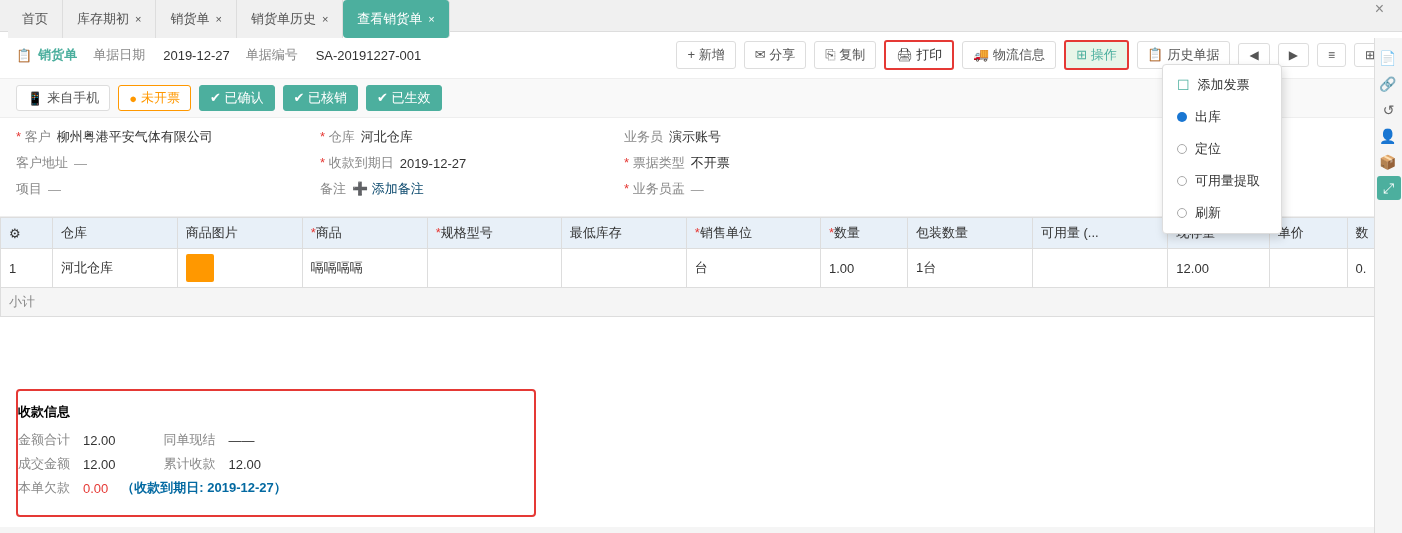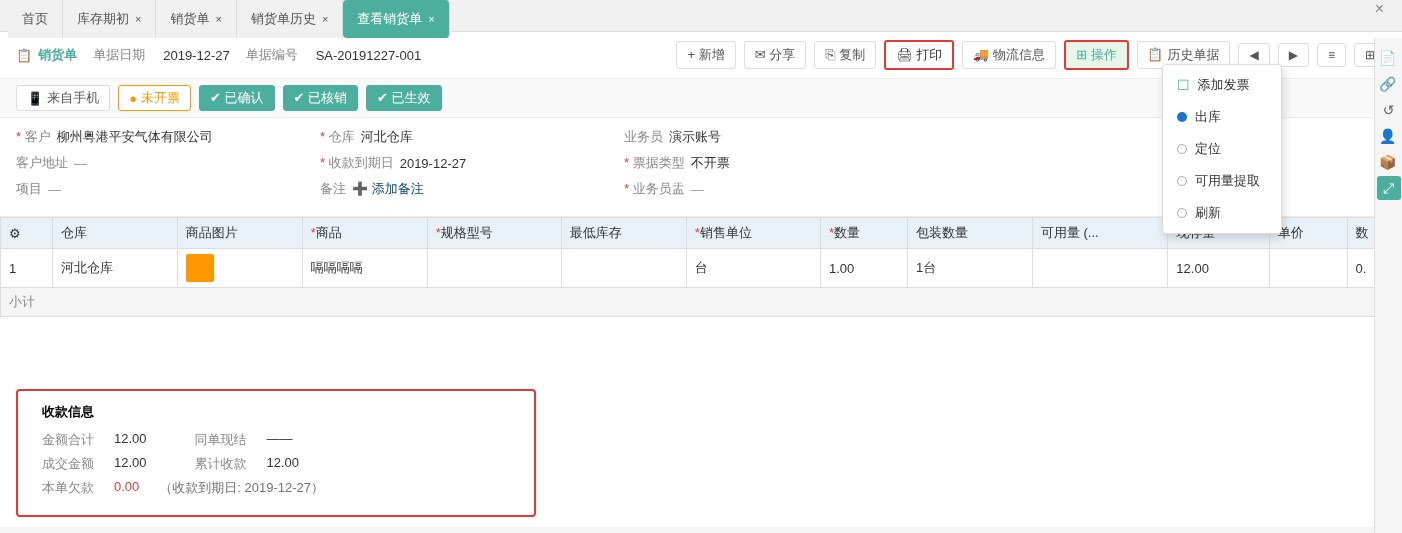--- a/index.html
+++ b/index.html
@@ -92,29 +92,29 @@
     }
     tbody tr { background: #fff; }
     tbody tr:nth-child(even) { background: #fafafa; }
     tbody td { padding: 5px 8px; border: 1px solid #ddd; color: #333; }
     tbody tr.subtotal td { background: #f5f5f5; color: #888; }
     .product-img { width: 28px; height: 28px; background: #ff9800; display: inline-block; border-radius: 2px; vertical-align: middle; }
 
     
     .bottom-section { display: flex; padding: 10px 16px; gap: 16px; }
     .payment-info {
-      border: 2px solid #e53935; border-radius: 4px; padding: 12px 24px; min-width: 520px; margin-top: 28px;
+      border: 2px solid #e53935; border-radius: 4px; padding: 12px 0; min-width: 520px; margin-top: 28px;
     }
     .payment-title { font-weight: bold; font-size: 13px; margin-bottom: 10px; }
     .payment-row { display: flex; gap: 48px; margin-bottom: 6px; }
-    .payment-item { display: flex; gap: 20px; }
+    .payment-item { display: flex; gap: 13px; align-items: center; }
     .payment-key { color: #888; }
     .payment-val { color: #333; }
     .payment-val.red { color: #e53935; }
-    .payment-val.orange { color: #737373; }
+    .payment-val.orange { color: #0369a1; font-weight: bold; }
 
     
     .right-sidebar {
       position: absolute; right: 0; top: 38px; width: 28px;
       display: flex; flex-direction: column; align-items: center;
       gap: 2px; padding: 8px 0; background: #f5f5f5; border-left: 1px solid #ddd;
       height: calc(533px - 38px);
     }
     .sidebar-icon {
       width: 24px; height: 24px; display: flex; align-items: center; justify-content: center;

